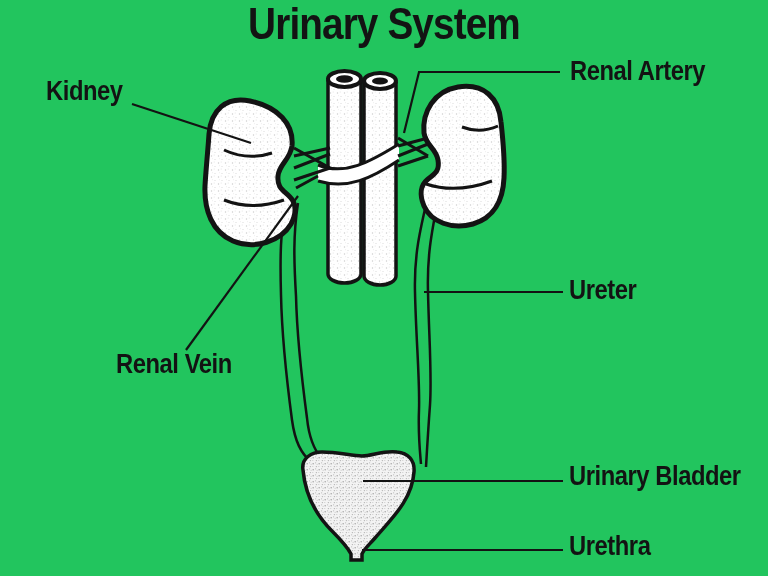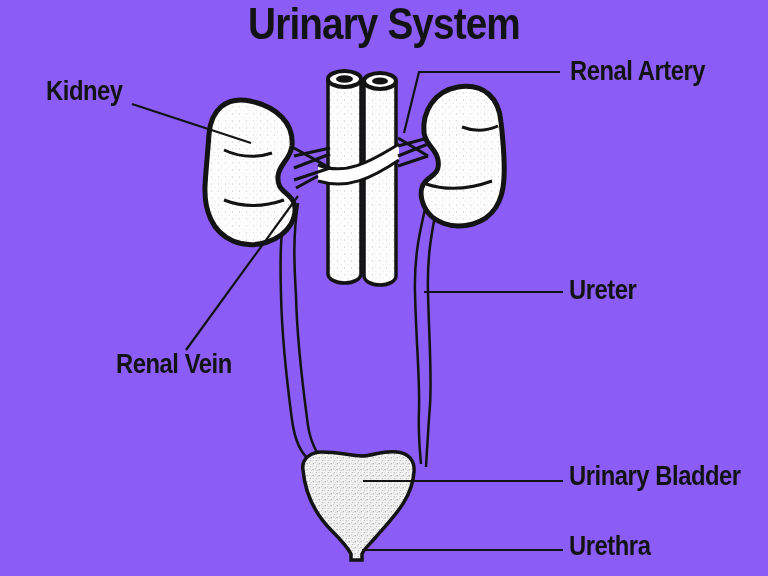--- a/index.html
+++ b/index.html
@@ -1,19 +1,19 @@
 <!DOCTYPE html>
 <html><head>
 <meta charset="utf-8">
 <style>
   html,body { margin:0; padding:0; background:#ffffff; }
   .stage {
     position: relative;
     width: 768px; height: 576px;
-    background: #8b5cf6;
+    background: #22c55e;
     overflow: hidden;
     font-family: "Liberation Sans", sans-serif;
   }
   .stage svg { position:absolute; left:0; top:0; }
   .diagram-title {
     position:absolute; top:2px; left:0; width:768px;
     text-align:center;
     font-size:44px; font-weight:bold; color:#131313;
     letter-spacing:-1px; line-height:1;
     transform: scaleX(0.88); transform-origin:50% 0;

